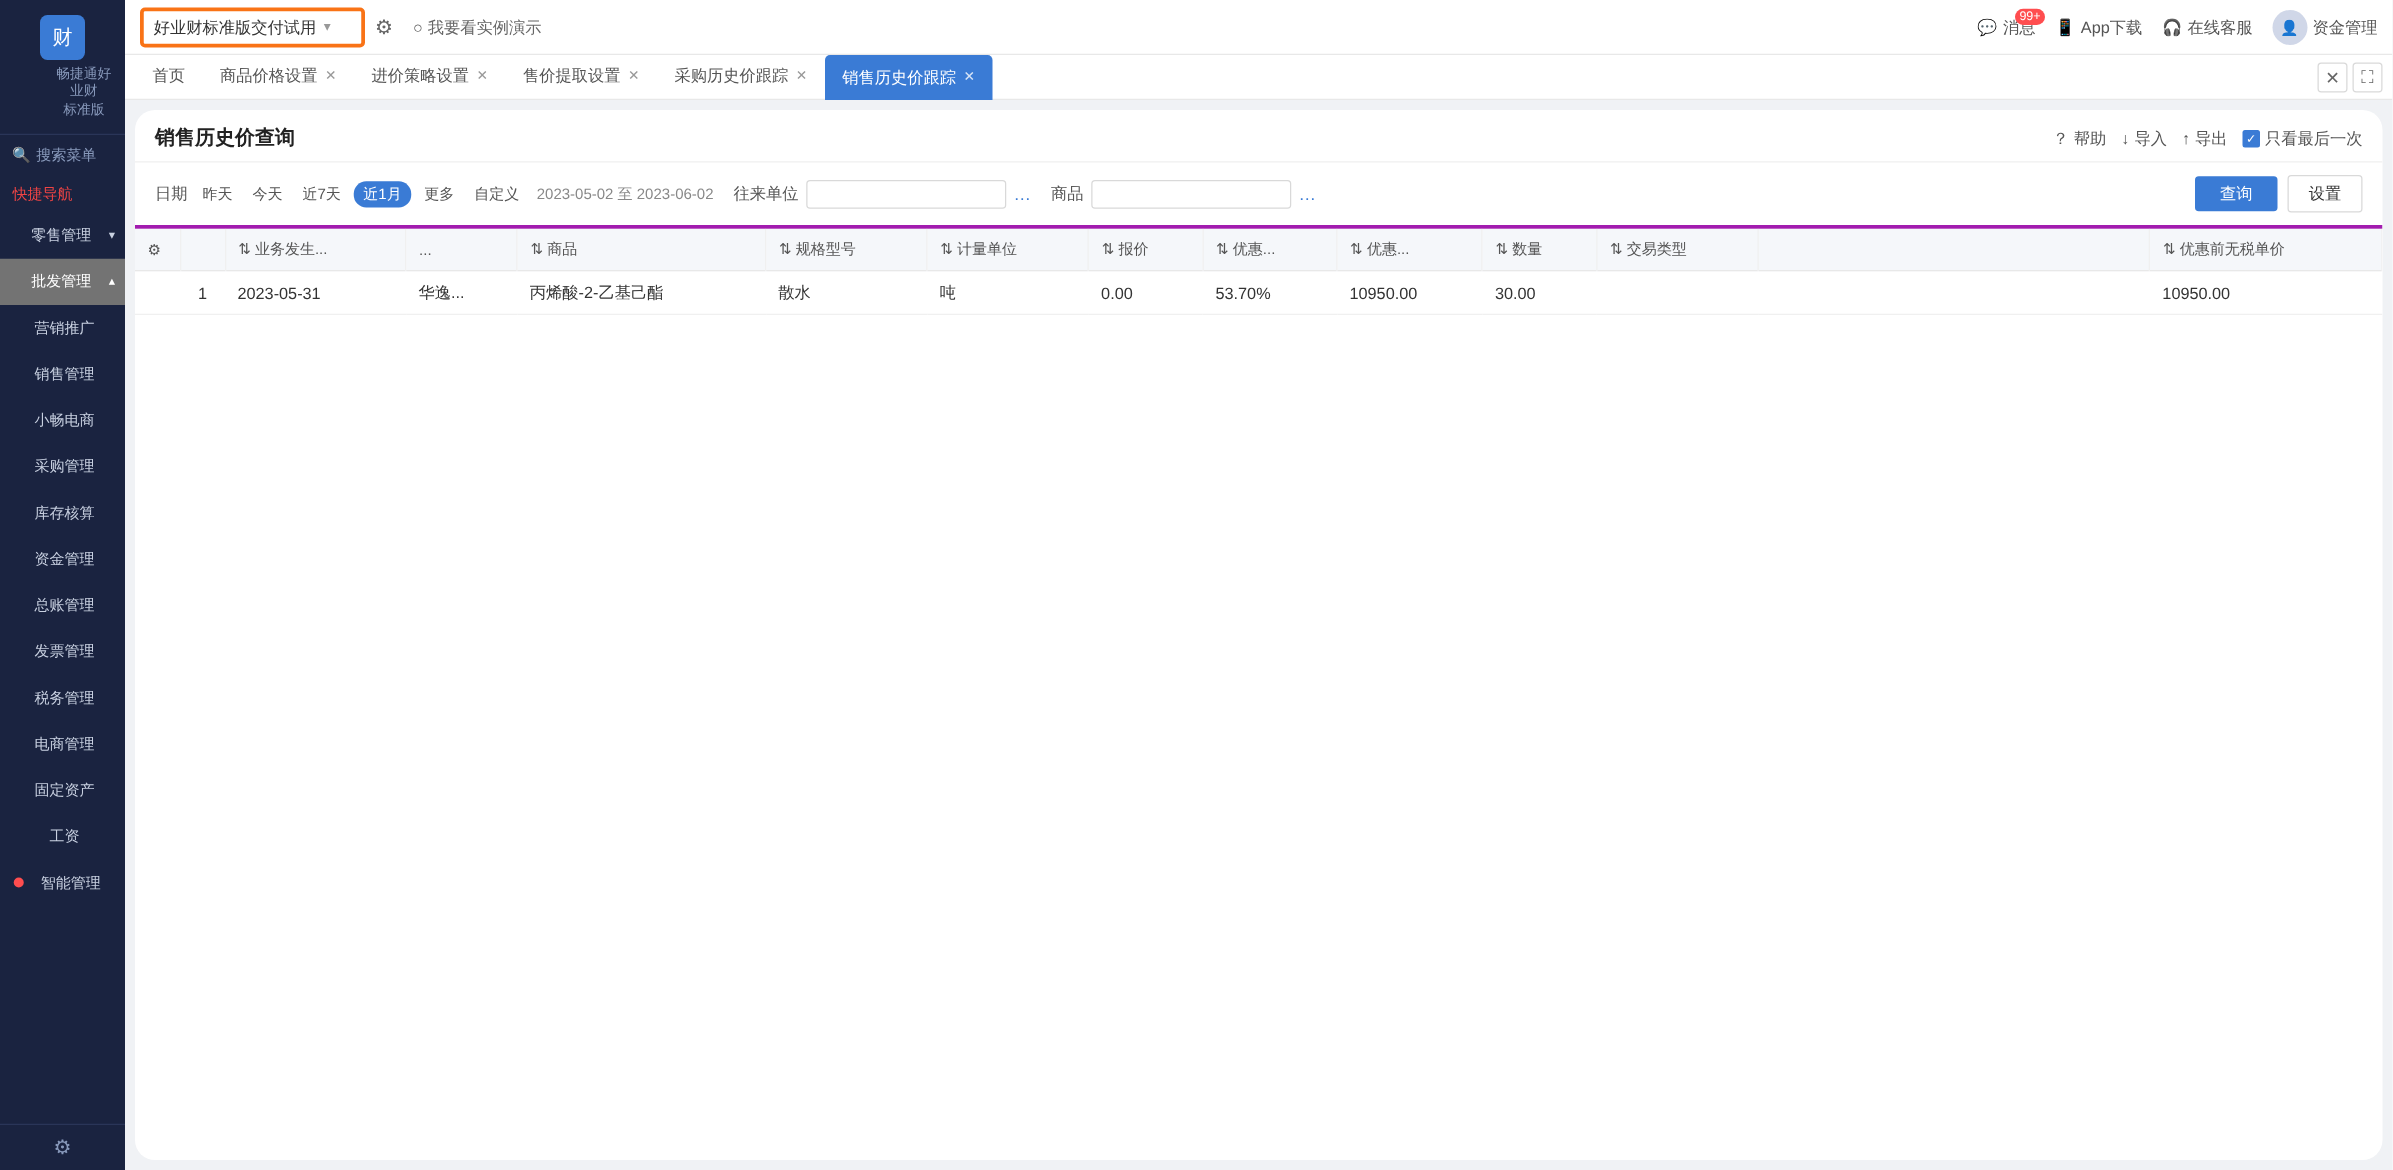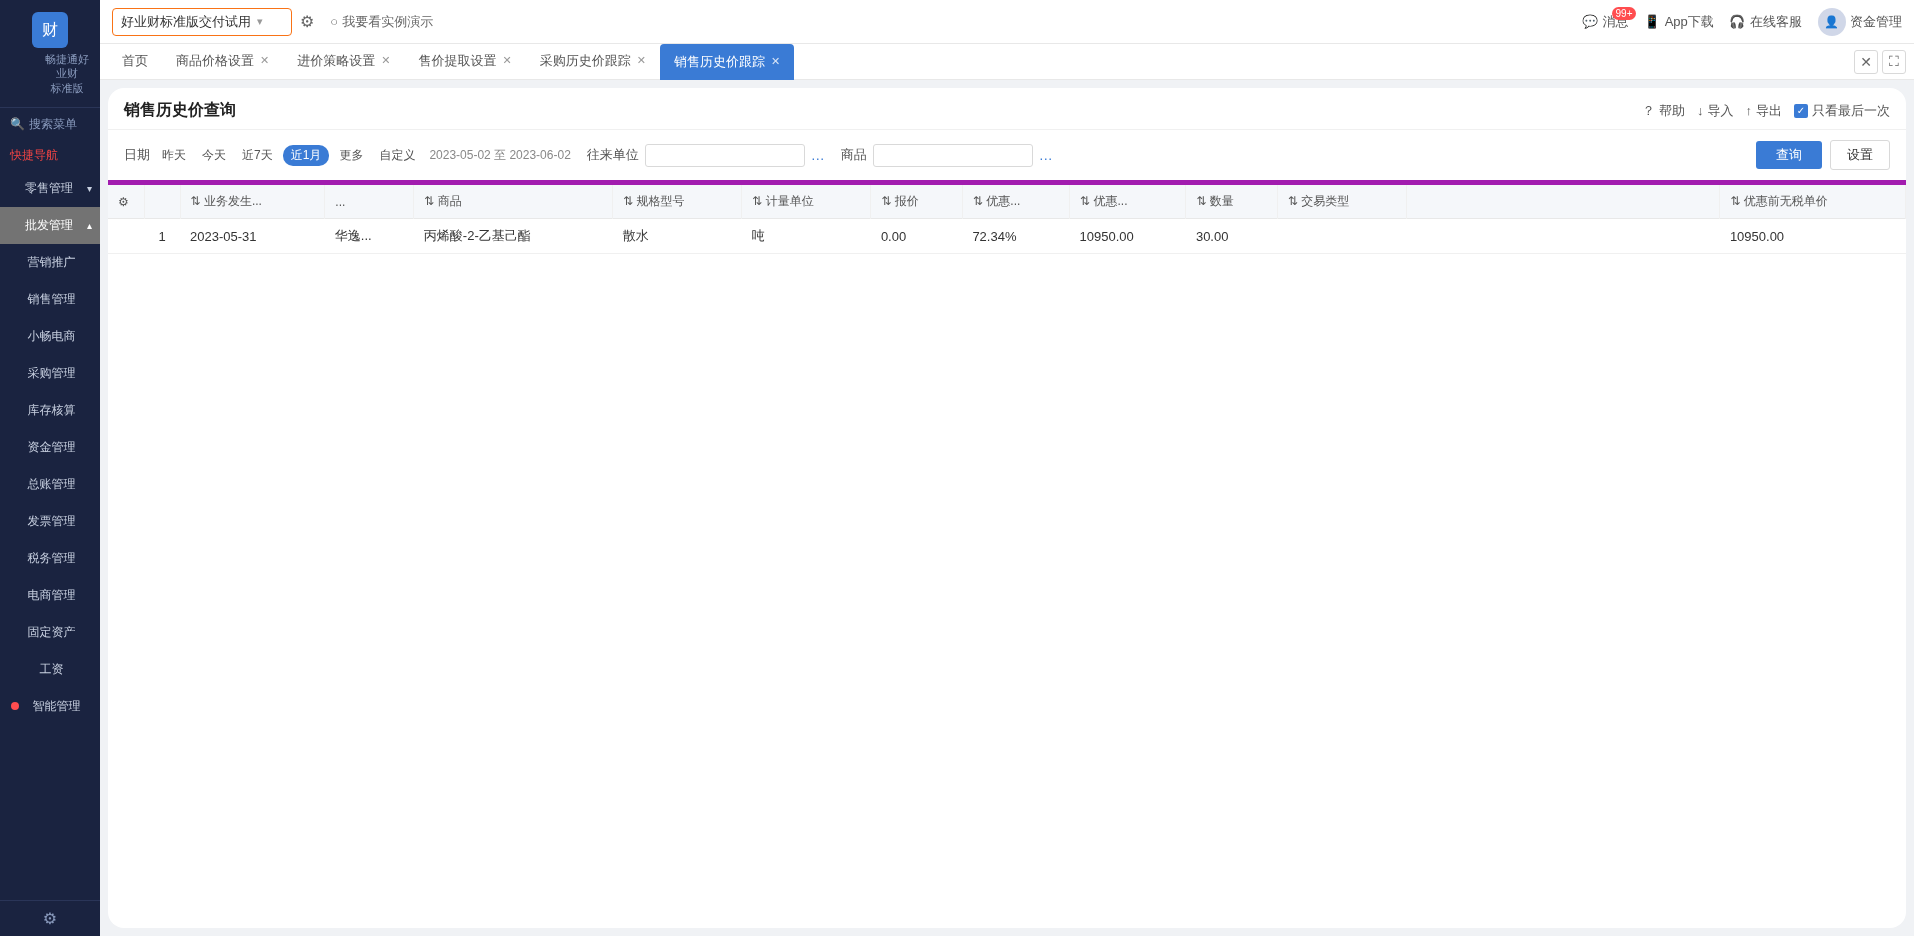--- a/index.html
+++ b/index.html
@@ -99,21 +99,21 @@
       height: 44px;
       display: flex;
       align-items: center;
       padding: 0 12px;
       border-bottom: 1px solid #e8e8e8;
       gap: 8px;
     }
     .topbar-selector {
       display: flex;
       align-items: center;
-      border: 1px solid #f97316;
+      border: 3px solid #f97316;
       border-radius: 4px;
       padding: 4px 8px;
       font-size: 13px;
       color: #333;
       cursor: pointer;
       gap: 6px;
       min-width: 180px;
     }
     .topbar-selector .chevron { color: #999; font-size: 11px; }
     .topbar-gear { color: #666; cursor: pointer; font-size: 16px; }
@@ -270,21 +270,21 @@
       color: white;
       font-size: 10px;
     }
 
     
     .filter-bar {
       padding: 10px 16px;
       display: flex;
       align-items: center;
       gap: 16px;
-      border-bottom: 5px solid #a21caf;
+      border-bottom: 3px solid #a21caf;
       justify-content: center;
     }
     .filter-group {
       display: flex;
       align-items: center;
       gap: 6px;
     }
     .filter-label {
       font-size: 13px;
       color: #555;
@@ -637,21 +637,21 @@
         <tbody>
           <tr class="table-row">
             <td class="col-settings"></td>
             <td class="col-num">1</td>
             <td>2023-05-31</td>
             <td>华逸...</td>
             <td>丙烯酸-2-乙基己酯</td>
             <td>散水</td>
             <td>吨</td>
             <td>0.00</td>
-            <td>72.34%</td>
+            <td>53.70%</td>
             <td>10950.00</td>
             <td>30.00</td>
             <td></td>
             <td></td>
             <td>10950.00</td>
           </tr>
         </tbody>
       </table>
     </div>
 

